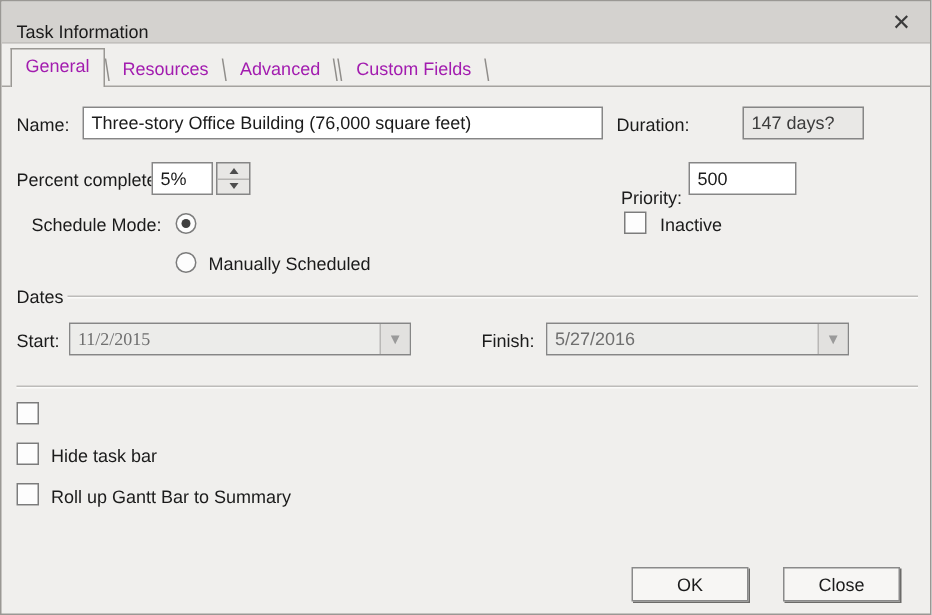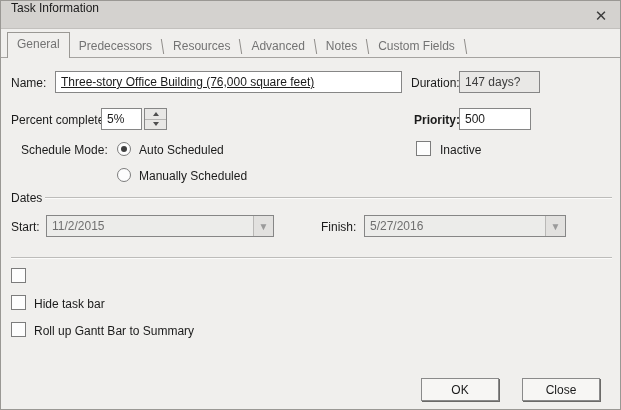--- a/index.html
+++ b/index.html
@@ -7,61 +7,61 @@
   body { font-family: "Liberation Sans", "DejaVu Sans", sans-serif; font-size: 12px; color: #1b1b1b; }
 
   .dialog {
     position: relative; width: 621px; height: 410px;
     background: #f0efed; border: 1px solid #9a9894; overflow: hidden;
   }
 
   
   .titlebar {
     position: absolute; left: 0; top: 0; width: 100%; height: 28px;
-    background: #d4d2cf; display: flex; align-items: flex-start;
+    background: #d4d2cf; display: flex; align-items: flex-end;
     padding: 0 10px; border-bottom: 1px solid #c2c0bd;
   }
   .titlebar .title { font-size: 12px; color: #1a1a1a; }
   .close-btn {
     position: absolute; right: 8px; top: 4px; width: 22px; height: 20px;
     display: flex; align-items: center; justify-content: center;
     font-size: 15px; color: #3b3b3b; cursor: pointer; line-height: 1;
   }
 
   
   .tabstrip {
     position: absolute; left: 0; top: 32px; width: 100%; height: 25px;
     display: flex; align-items: flex-end; padding-left: 6px;
   }
   .tabstrip::after {
     content: ""; position: absolute; left: 0; bottom: 0; width: 100%;
     height: 1px; background: #a5a3a0;
   }
   .tab {
     position: relative; padding: 4px 9px 5px 9px; height: 24px;
-    display: flex; align-items: center; color: #737373; cursor: pointer;
+    display: flex; align-items: center; color: #a21caf; cursor: pointer;
     z-index: 1;
   }
   .tab.active {
     background: #f0efed; border: 1px solid #9a9894; border-bottom: none;
     z-index: 3; height: 26px; padding-bottom: 7px;
   }
   .tab-sep {
     width: 1px; height: 15px; background: #8f8d8a;
     transform: skewX(9deg); margin: 0 1px 4px 1px;
   }
 
   
   .lbl { position: absolute; white-space: nowrap; }
   .txt {
     position: absolute; height: 22px; background: #ffffff;
     border: 1px solid #868686; padding: 3px 5px; font-size: 12px;
     color: #1b1b1b; white-space: nowrap; overflow: hidden;
   }
-  .txt.disabled { background: #e9e8e6; color: #3c3c3c; }
+  .txt.disabled { background: #e9e8e6; color: #3c3c3c; margin-left: 36px; }
   .combo { display: flex; align-items: stretch; padding: 0; }
   .combo .combo-val { flex: 1; padding: 3px 5px; color: #6f6f6f; background: #ececea; }
   .combo .combo-btn {
     width: 20px; background: #e2e1df; border-left: 1px solid #b9b8b6;
     display: flex; align-items: center; justify-content: center;
     color: #9a9a9a; font-size: 10px; cursor: pointer;
   }
 
   
   .spinner {
@@ -119,76 +119,69 @@
 
   <div class="titlebar">
     <span class="title">Task Information</span>
     <span class="close-btn">✕</span>
   </div>
 
   <div class="tabstrip">
     <div class="tab active">
       <span>General</span>
     </div>
-    <div class="tab">
-      <span>Predecessors</span>
-    </div>
     <div class="tab-sep"></div>
     <div class="tab">
       <span>Resources</span>
     </div>
     <div class="tab-sep"></div>
     <div class="tab">
       <span>Advanced</span>
     </div>
     <div class="tab-sep"></div>
-    <div class="tab">
-      <span>Notes</span>
-    </div>
     <div class="tab-sep"></div>
     <div class="tab">
       <span>Custom Fields</span>
     </div>
     <div class="tab-sep"></div>
   </div>
 
   <span class="lbl" style="left:10px; top:75px;">Name:</span>
-  <div class="txt" style="left:54px; top:70px; width:347px;text-decoration:underline;">Three-story Office Building (76,000 square feet)</div>
+  <div class="txt" style="left:54px; top:70px; width:347px;">Three-story Office Building (76,000 square feet)</div>
 
   <span class="lbl" style="left:410px; top:75px;">Duration:</span>
   <div class="txt disabled" style="left:458px; top:70px; width:81px;">147 days?</div>
 
   <span class="lbl" style="left:10px; top:112px;">Percent complete:</span>
   <div class="txt" style="left:100px; top:107px; width:41px;">5%</div>
   <div class="spinner" style="left:143px; top:107px;">
     <div class="spin-up">
         <span class="arrow-up"></span>
       </div>
     <div class="spin-down">
         <span class="arrow-down"></span>
       </div>
   </div>
 
-  <span class="lbl" style="left:413px; top:112px;font-weight:bold;">Priority:</span>
+  <span class="lbl" style="left:413px; top:124px;">Priority:</span>
   <div class="txt" style="left:458px; top:107px; width:72px;">500</div>
 
   <span class="lbl" style="left:10px; top:142px;margin-left:10px;">Schedule Mode:</span>
   <span class="radio selected" style="left:116px; top:141px;"></span>
-  <span class="lbl" style="left:138px; top:142px;">Auto Scheduled</span>
   <span class="radio" style="left:116px; top:167px;"></span>
   <span class="lbl" style="left:138px; top:168px;">Manually Scheduled</span>
 
   <span class="checkbox" style="left:415px; top:140px;"></span>
   <span class="lbl" style="left:439px; top:142px;">Inactive</span>
 
   <span class="lbl" style="left:10px; top:190px;text-align:center;">Dates</span>
   <div class="groove" style="left:44px; top:196px; width:567px;"></div>
 
   <span class="lbl" style="left:10px; top:219px;">Start:</span>
-  <div class="txt combo" style="left:45px; top:214px; width:228px;">
+  <div class="txt combo" style="left:45px; top:214px; width:228px;font-family:Liberation Serif, serif;">
     <span class="combo-val">11/2/2015</span>
     <span class="combo-btn">▼</span>
   </div>
 
   <span class="lbl" style="left:320px; top:219px;">Finish:</span>
   <div class="txt combo" style="left:363px; top:214px; width:202px;">
     <span class="combo-val">5/27/2016</span>
     <span class="combo-btn">▼</span>
   </div>
 

